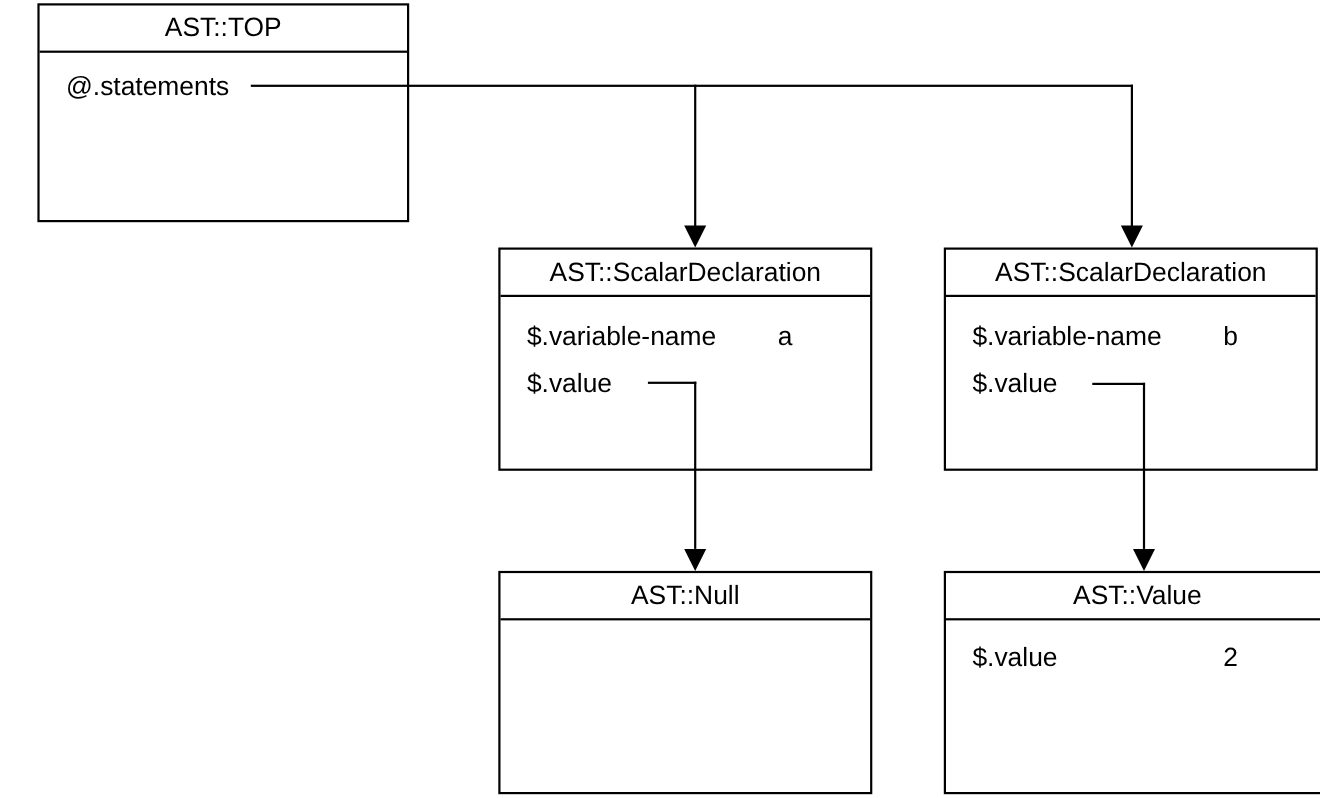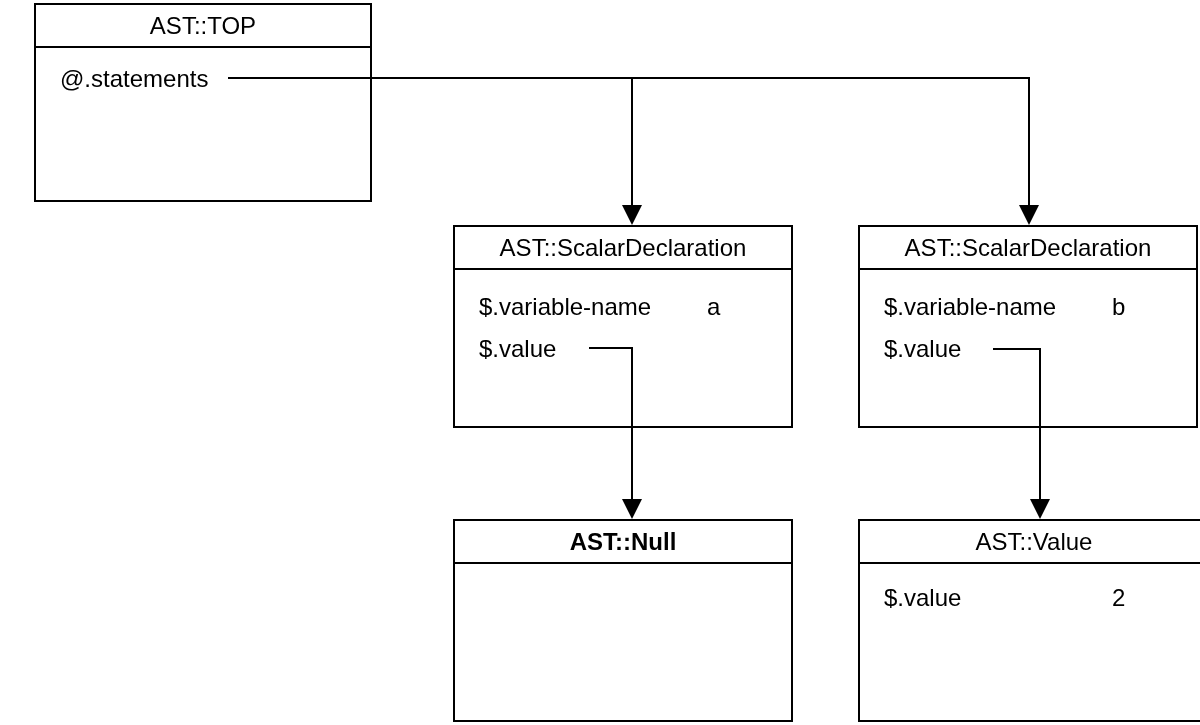--- a/index.html
+++ b/index.html
@@ -81,21 +81,21 @@
       <div class="field-row">
         <span class="field-name">$.variable-name</span>
         <span class="field-value">b</span>
       </div>
       <div class="field-row">
         <span class="field-name">$.value</span>
       </div>
     </div>
   </div>
 
-  <div class="node" style="left:453px;top:519px;width:340px;height:203px;font-weight:bold;">
+  <div class="node" style="left:453px;top:519px;width:340px;height:203px;">
     <div class="node-title">AST::Null</div>
     <div class="node-body"></div>
   </div>
 
   <div class="node" style="left:858px;top:519px;width:352px;height:203px;">
     <div class="node-title">AST::Value</div>
     <div class="node-body" style="padding-top:13px;">
       <div class="field-row">
         <span class="field-name">$.value</span>
         <span class="field-value">2</span>

